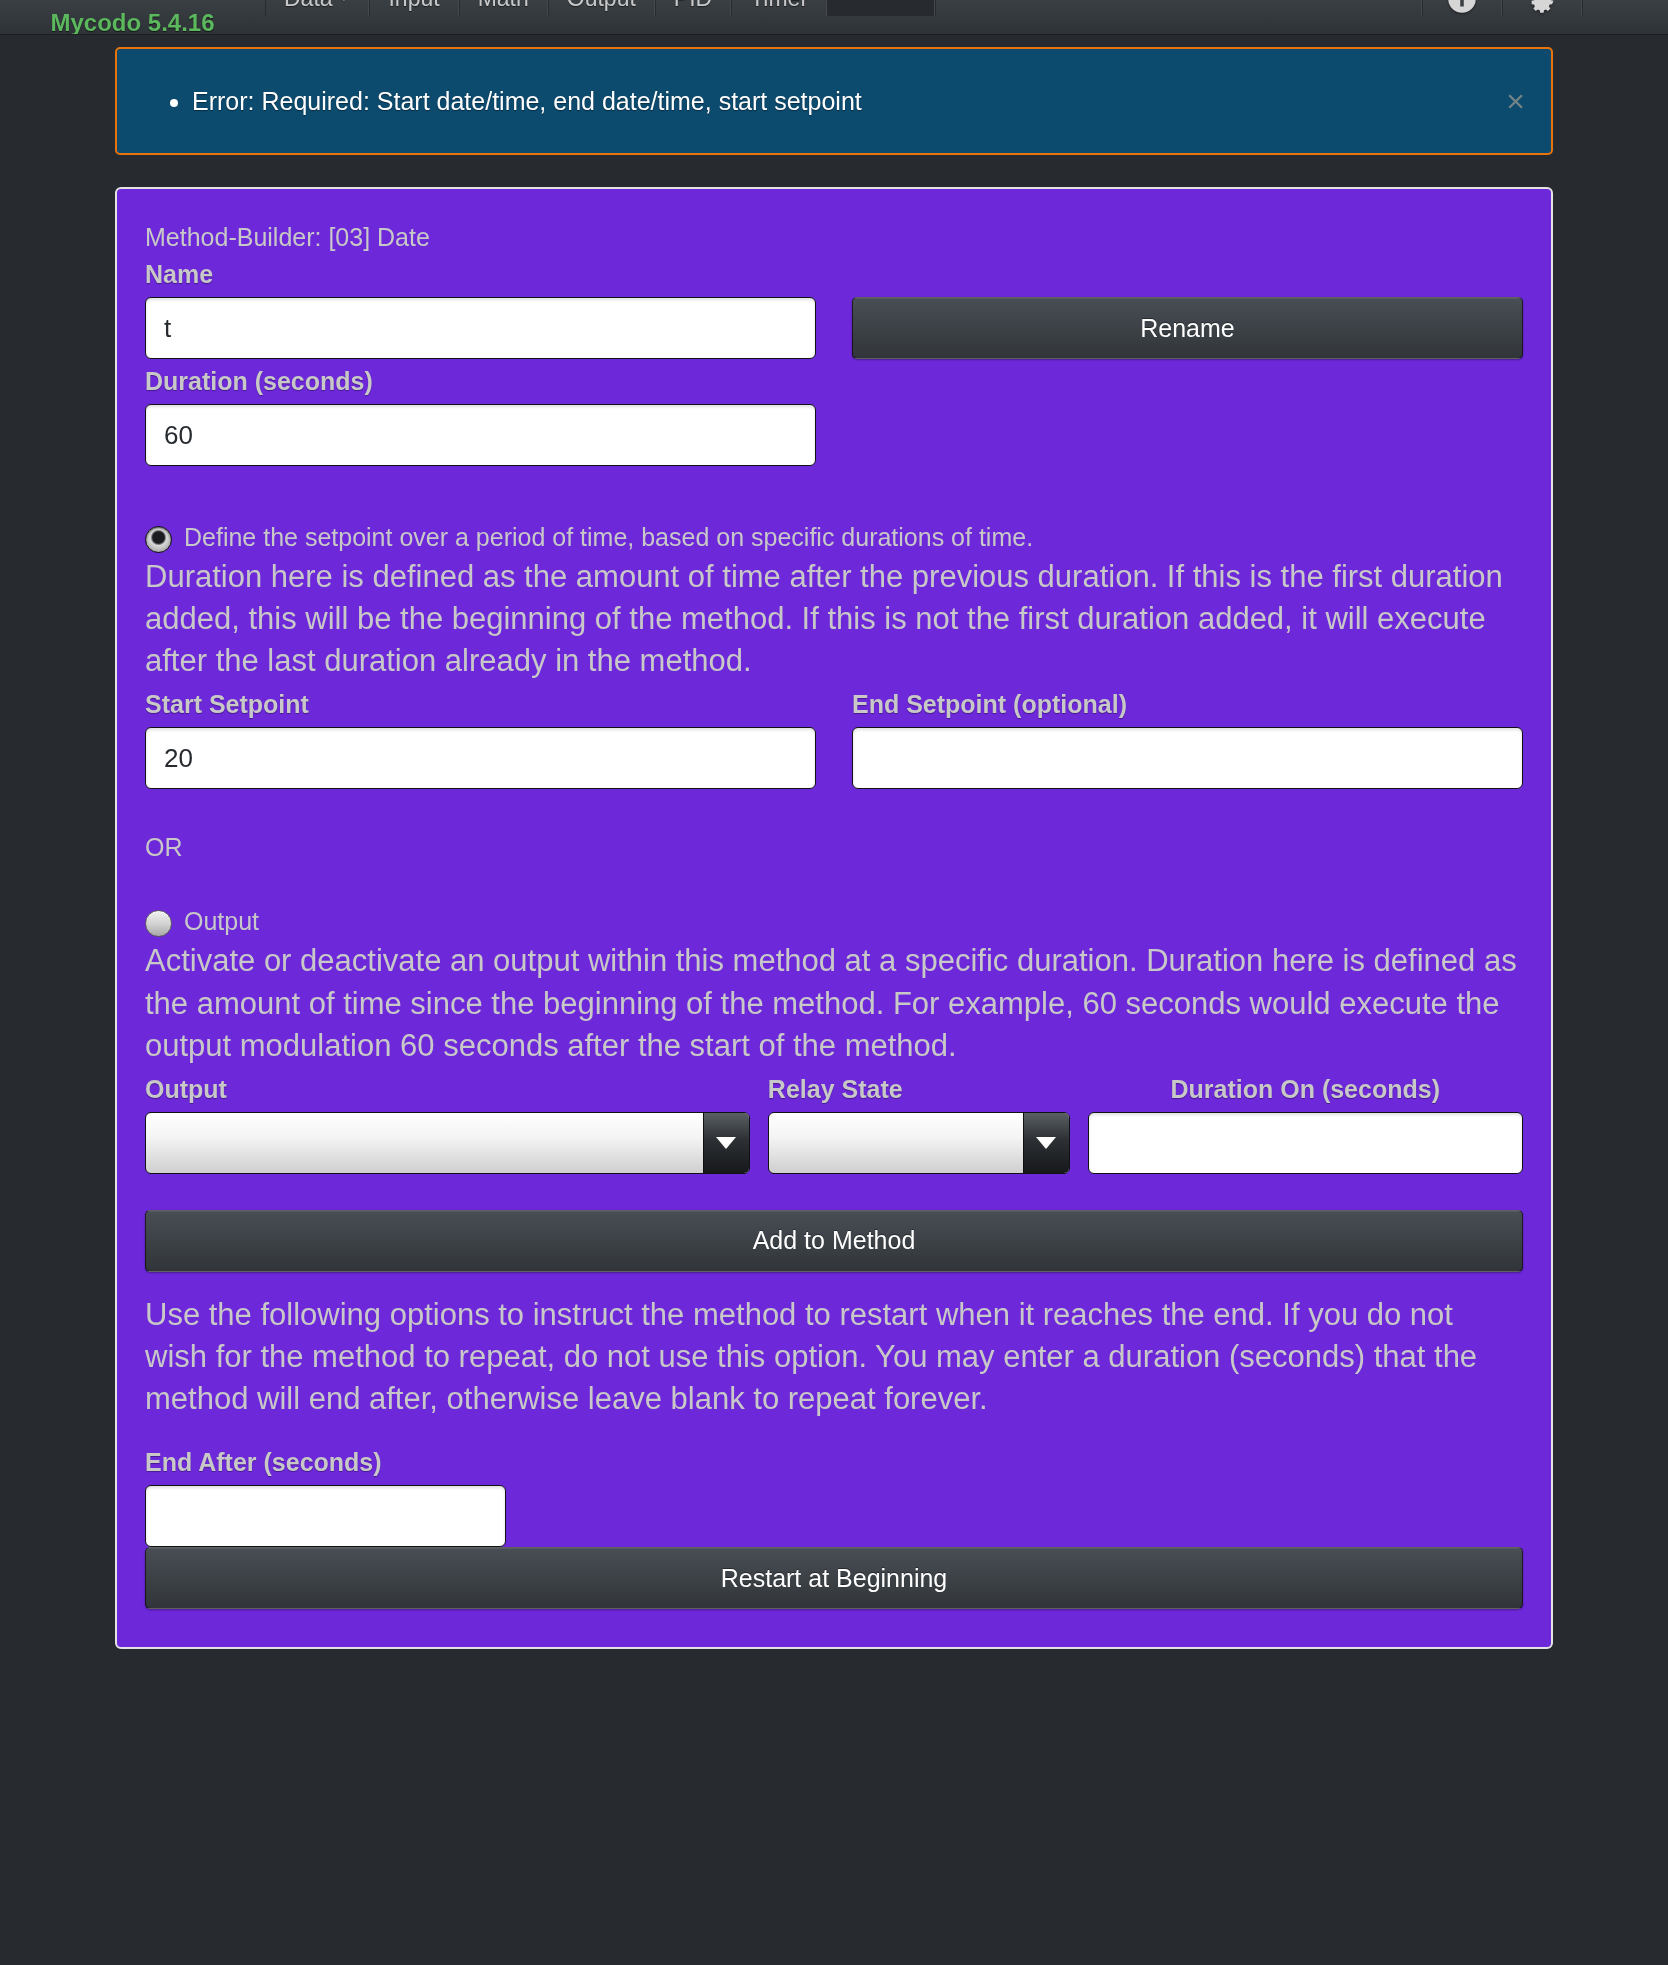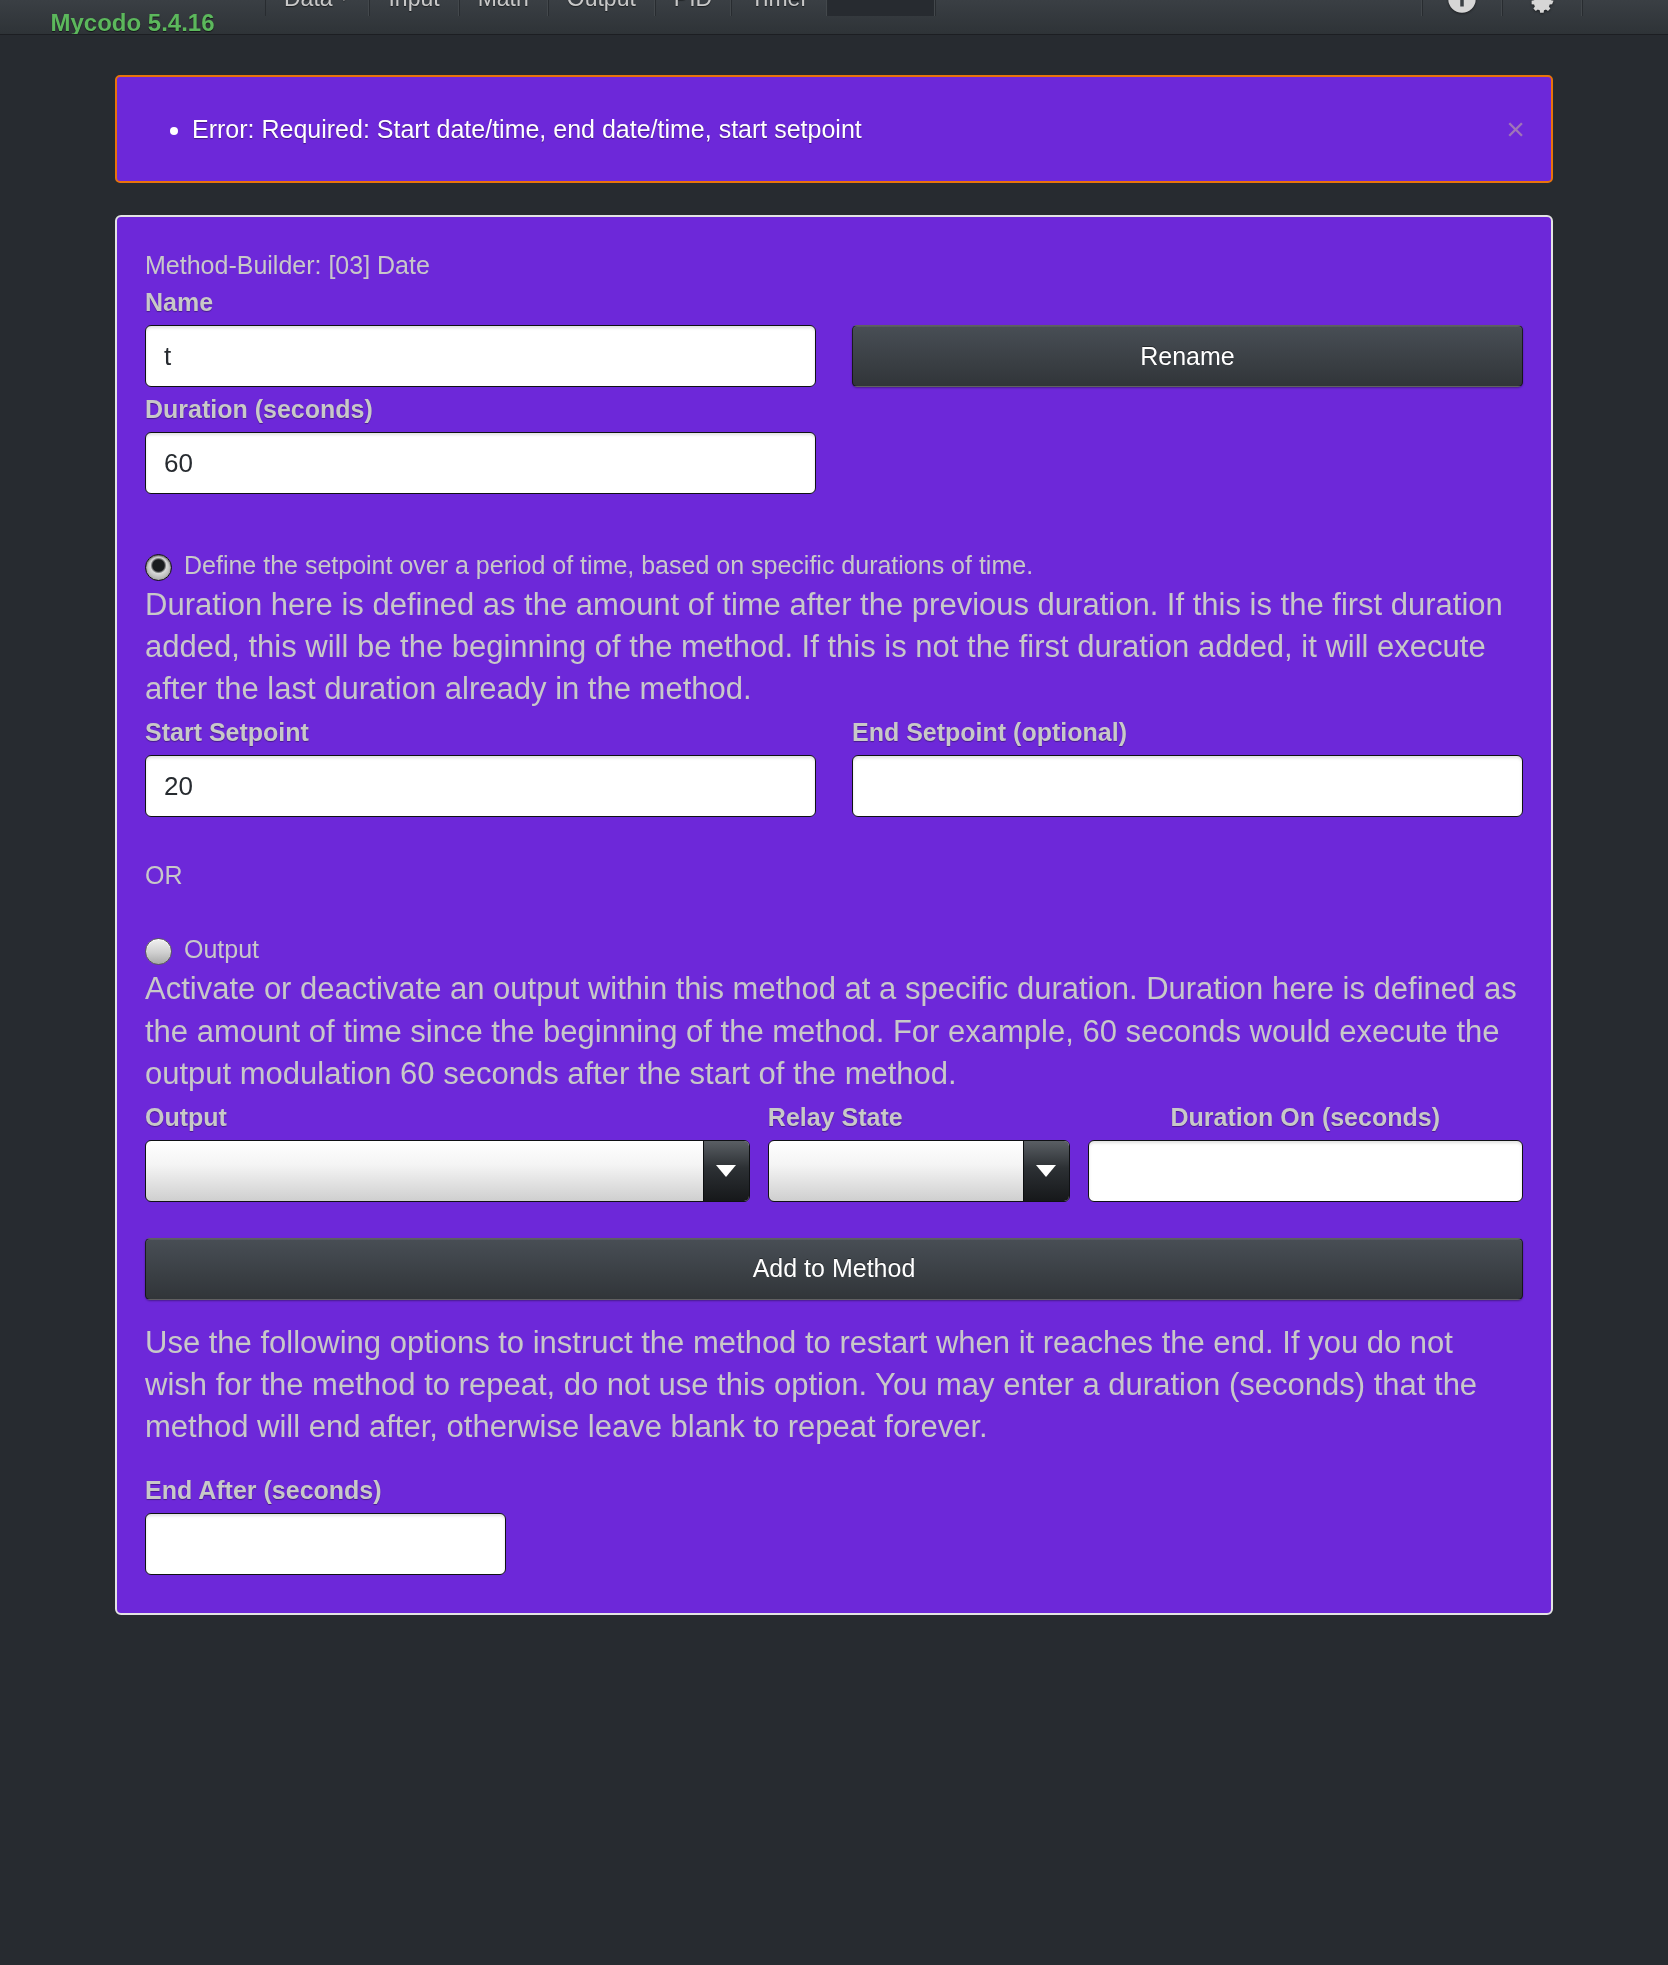--- a/index.html
+++ b/index.html
@@ -75,22 +75,22 @@
   .nav-icon svg { width: 30px; height: 30px; fill: #d6d6d6; filter: drop-shadow(0 1px 1px rgba(0,0,0,.5)); }
   .nav-tail { width: 86px; height:35px; position:relative; top:-18px; border-left:1px solid #282c30; }
 
   
   .page {
     padding: 0 115px;
   }
 
   
   .alert {
-    margin-top: 40px;
-    background: #6d28d9;
+    margin-top: 12px;
+    background: #0c4a6e;
     border: 2px solid #e8730c;
     border-radius: 5px;
     padding: 26px 30px;
     position: relative;
     height: 108px;
     display: flex;
     align-items: center;
   }
   .alert-list { margin: 0; padding-left: 45px; }
   .alert-list li {
@@ -406,15 +406,16 @@
 
     <p class="desc">Use the following options to instruct the method to restart when it reaches the end. If you do not wish for the method to repeat, do not use this option. You may enter a duration (seconds) that the method will end after, otherwise leave blank to repeat forever.</p>
 
     <div class="sp-20"></div>
 
     <label class="fld">End After (seconds)</label>
     <div style="width:26.2%;">
       <input class="txt" type="text" value="" style="">
     </div>
 
+    <button class="btn btn-block">Restart at Beginning</button>
 
   </div>
 </div>
 
 </body></html>

